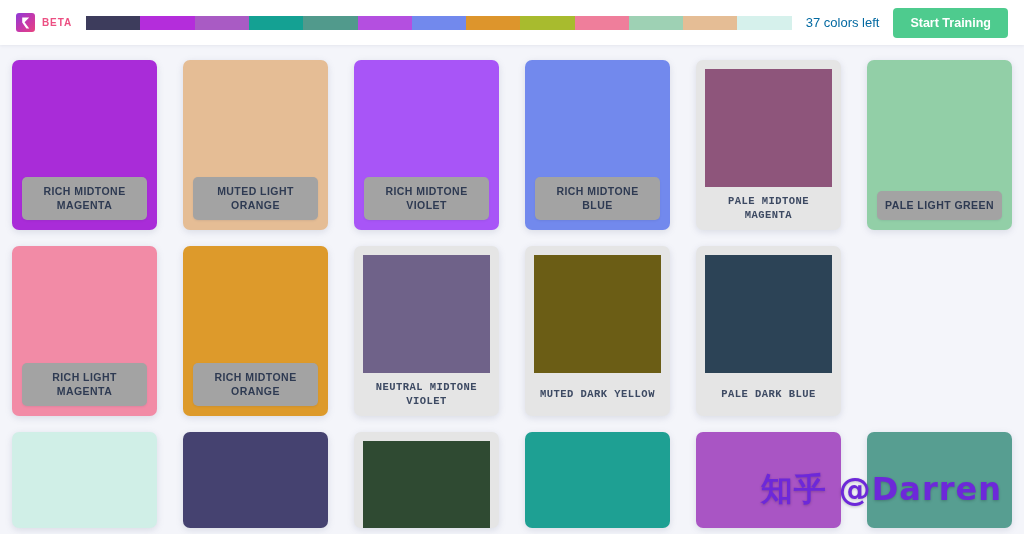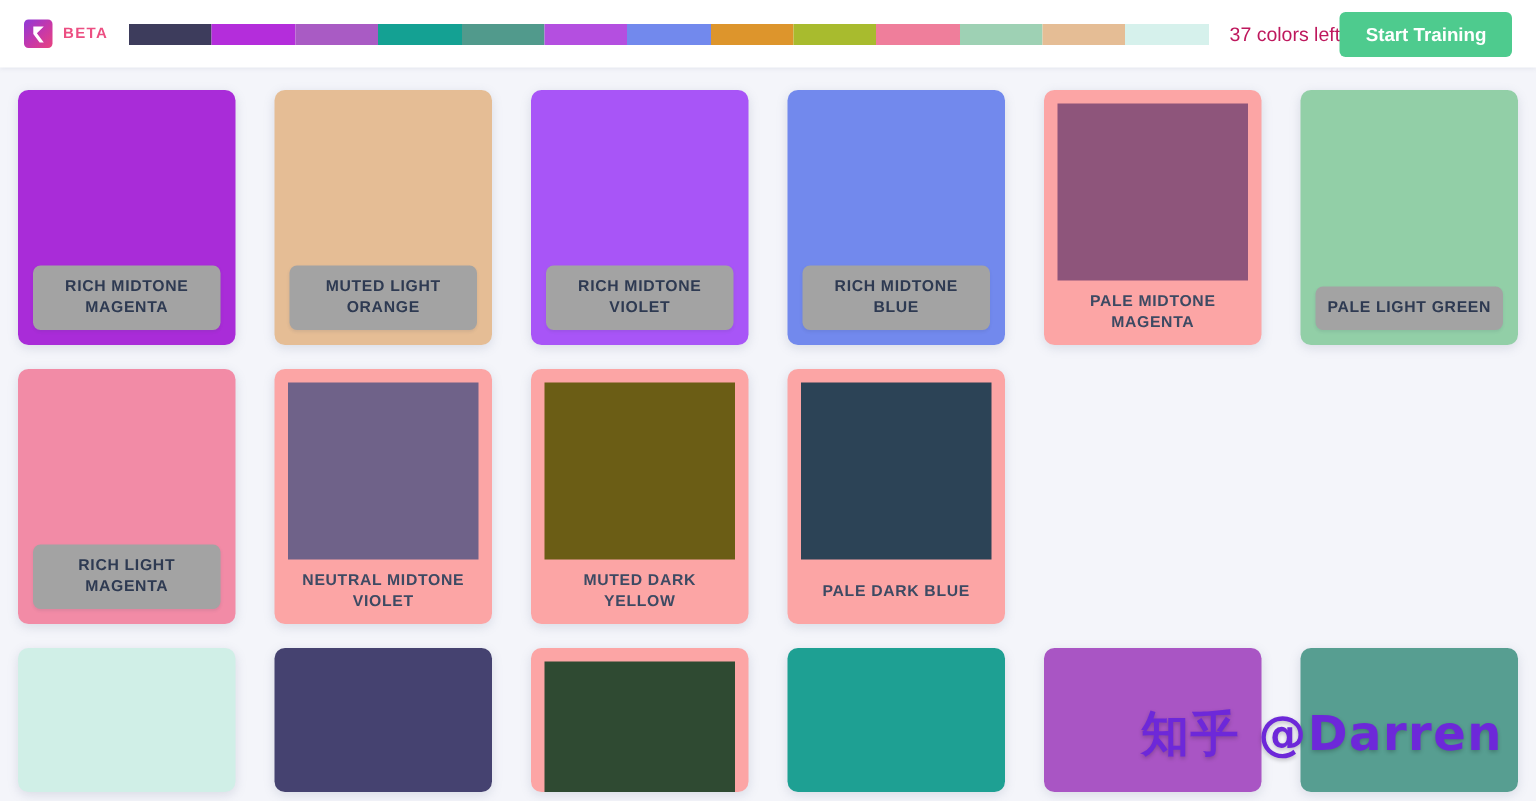--- a/index.html
+++ b/index.html
@@ -61,23 +61,24 @@
     height: 14px;
     display: flex;
     overflow: hidden;
     margin: 0 14px 0 2px;
     min-width: 0;
   }
   .palette-seg { height: 100%; flex: 1 1 0; }
 
   .colors-left {
     font-size: 13px;
-    color: #be185d;
+    color: #0369a1;
     white-space: nowrap;
     flex: 0 0 auto;
+    margin-right: 14px;
   }
 
   .start-btn {
     flex: 0 0 auto;
     background: #4ecb8e;
     color: #ffffff;
     font-size: 12.5px;
     font-weight: bold;
     border: none;
     border-radius: 4px;
@@ -118,23 +119,24 @@
     font-size: 10.5px;
     font-weight: bold;
     letter-spacing: 0.45px;
     line-height: 1.28;
     color: #2e3a52;
     box-shadow: 0 1px 2px rgba(60,70,100,0.10);
   }
 
   
   .card.framed {
-    background: #fca5a5;
+    background: #e5e5e5;
     justify-content: flex-start;
     padding: 9px 9px 0 9px;
+    font-family: Liberation Mono, monospace;
   }
   .card.framed .swatch {
     width: 100%;
     height: 118px;
     flex: 0 0 auto;
   }
   .card.framed .card-label {
     flex: 1 1 auto;
     display: flex;
     align-items: center;
@@ -224,20 +226,23 @@
     <div class="card framed">
       <div class="swatch" style="background: rgb(142, 85, 123);"></div>
       <div class="card-label">PALE MIDTONE MAGENTA</div>
     </div>
     <div class="card solid" style="background: rgb(146, 207, 167);">
       <div class="card-label">PALE LIGHT GREEN</div>
     </div>
     <div class="card solid" style="background: rgb(242, 139, 166);">
       <div class="card-label">RICH LIGHT MAGENTA</div>
     </div>
+    <div class="card solid" style="background: rgb(221, 154, 43);">
+      <div class="card-label">RICH MIDTONE ORANGE</div>
+    </div>
     <div class="card framed">
       <div class="swatch" style="background: rgb(111, 98, 137);"></div>
       <div class="card-label">NEUTRAL MIDTONE VIOLET</div>
     </div>
     <div class="card framed">
       <div class="swatch" style="background: rgb(107, 93, 21);"></div>
       <div class="card-label">MUTED DARK YELLOW</div>
     </div>
     <div class="card framed">
       <div class="swatch" style="background: rgb(44, 67, 86);"></div>

